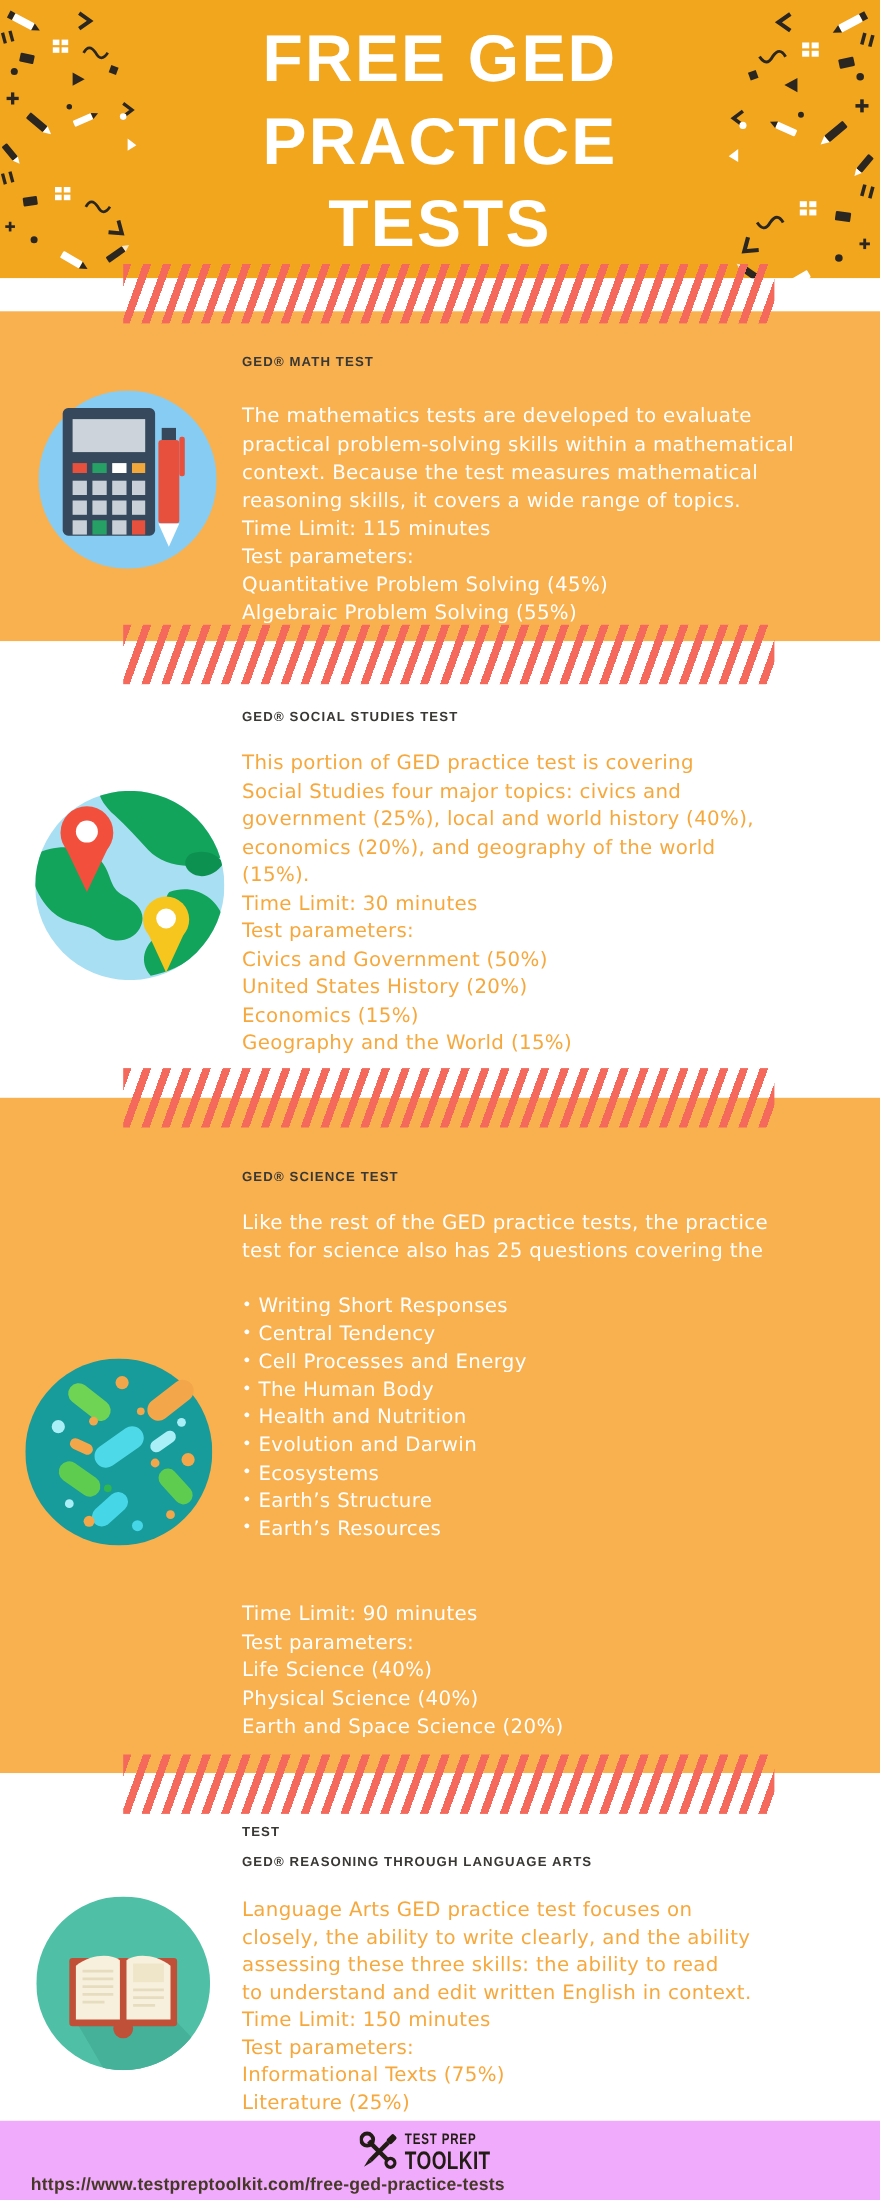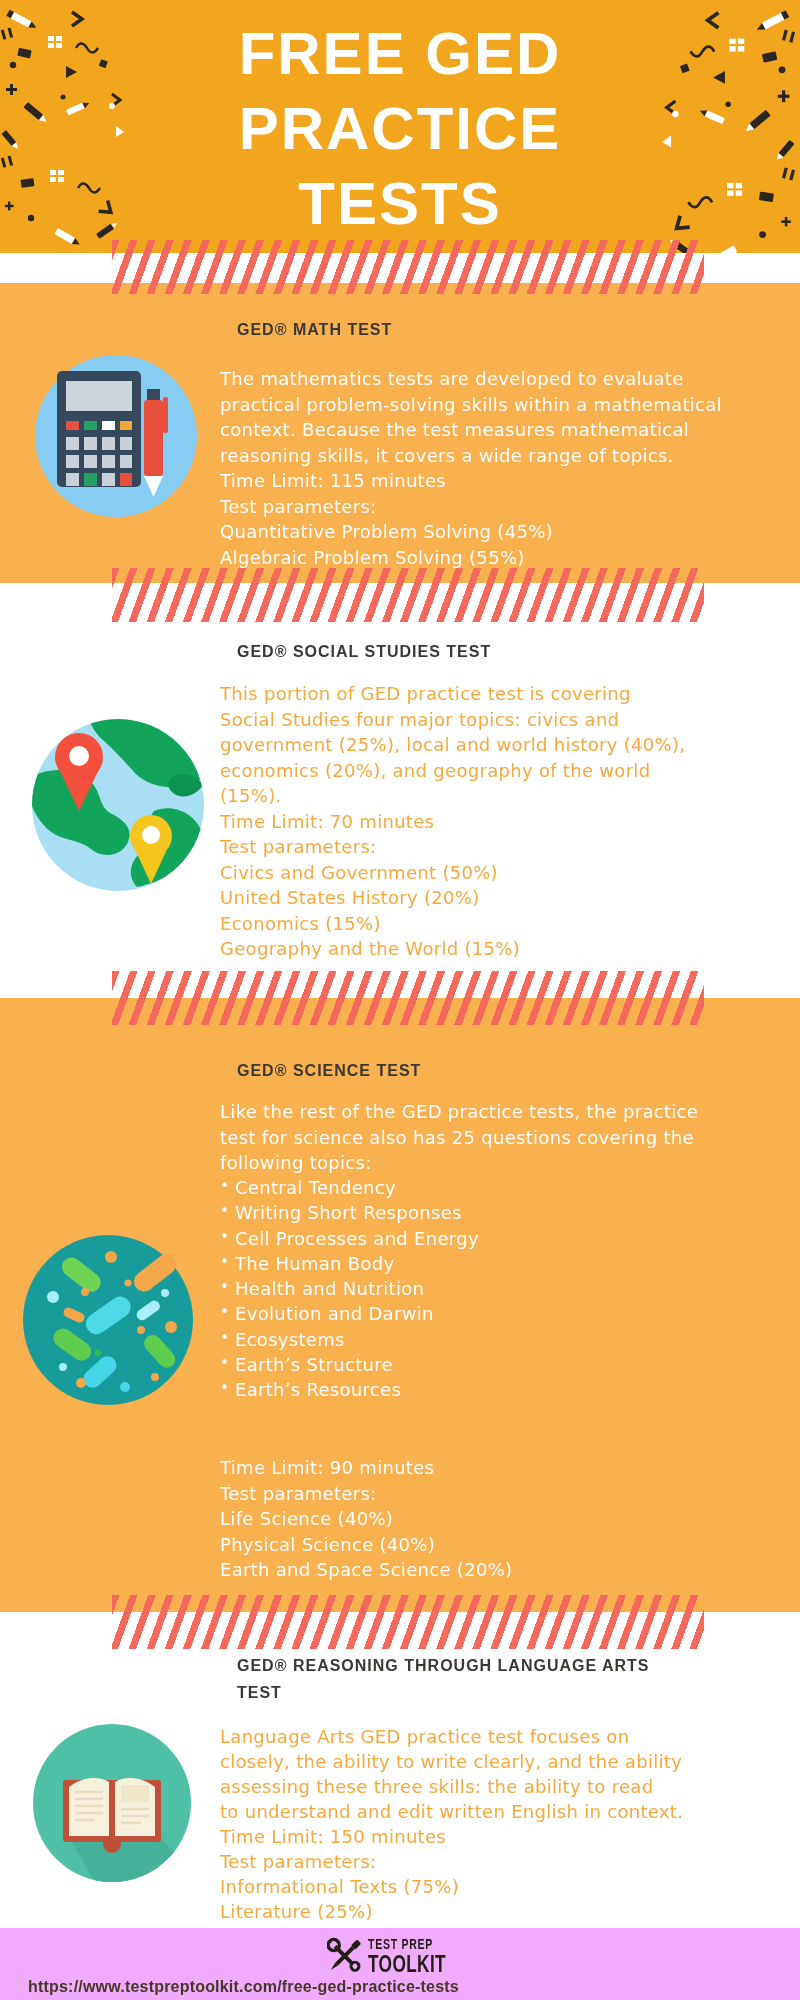--- a/index.html
+++ b/index.html
@@ -32,23 +32,23 @@
     text-align:center; color:#ffffff;
     font-family:"Liberation Sans", sans-serif;
     font-size:60px; font-weight:bold; letter-spacing:2px; line-height:75px;
   }
   .confetti { position:absolute; top:2px; }
   .confetti-left  { left:0; width:130px; }
   .confetti-right { left:656px; width:140px; transform:scaleX(-1); }
 
   
   .sec-title {
-    position:absolute; left:237px; margin:0; color:#3A3835;
+    position:absolute; left:220px; margin:0; color:#3A3835;
     font-family:"Liberation Sans", sans-serif;
-    font-size:16px; font-weight:bold; letter-spacing:1px; line-height:27px;
+    font-size:12px; font-weight:bold; letter-spacing:1px; line-height:27px;
   }
   .body-text { position:absolute; left:220px; font-size:18px; letter-spacing:0.3px; line-height:25.5px; }
   .white-txt  { color:#ffffff; }
   .orange-txt { color:#F7A83C; }
 
   .math  .sec-title { top:33px; }               
   .math  .body-text { top:83px; width:560px; }
   .social .sec-title { top:55px; }
   .social .body-text { top:98px; width:560px; }
   .science .sec-title { top:59px; }
@@ -305,21 +305,21 @@
         <circle cx="119" cy="116" r="9" fill="#ffffff"></circle>
       </svg>
     </div>
     <h2 class="sec-title">GED® SOCIAL STUDIES TEST</h2>
     <div class="body-text orange-txt">
         <div class="ln">This portion of GED practice test is covering</div>
         <div class="ln">Social Studies four major topics: civics and</div>
         <div class="ln">government (25%), local and world history (40%),</div>
         <div class="ln">economics (20%), and geography of the world</div>
         <div class="ln">(15%).</div>
-        <div class="ln">Time Limit: 70 minutes</div>
+        <div class="ln">Time Limit: 30 minutes</div>
         <div class="ln">Test parameters:</div>
         <div class="ln">Civics and Government (50%)</div>
         <div class="ln">United States History (20%)</div>
         <div class="ln">Economics (15%)</div>
         <div class="ln">Geography and the World (15%)</div>
       </div>
   </section>
 
   <section class="science">
     <div class="icon-wrap icon-science">
@@ -344,25 +344,24 @@
         <circle cx="75" cy="118" r="3.5" fill="#2FB84F"></circle>
           <circle cx="40" cy="132" r="4" fill="#A8EFF7"></circle>
         <circle cx="142" cy="58" r="4" fill="#A8EFF7"></circle>
           <circle cx="105" cy="48" r="3.5" fill="#F3A64A"></circle>
       </svg>
     </div>
     <h2 class="sec-title">GED® SCIENCE TEST</h2>
     <div class="body-text white-txt intro">
         <div class="ln">Like the rest of the GED practice tests, the practice</div>
         <div class="ln">test for science also has 25 questions covering the</div>
-        <div class="ln">following topics:</div>
       </div>
     <div class="body-text white-txt bullets">
+        <div class="ln">Writing Short Responses</div>
         <div class="ln">Central Tendency</div>
-        <div class="ln">Writing Short Responses</div>
         <div class="ln">Cell Processes and Energy</div>
         <div class="ln">The Human Body</div>
         <div class="ln">Health and Nutrition</div>
         <div class="ln">Evolution and Darwin</div>
         <div class="ln">Ecosystems</div>
         <div class="ln">Earth’s Structure</div>
         <div class="ln">Earth’s Resources</div>
       </div>
     <div class="body-text white-txt outro">
         <div class="ln">Time Limit: 90 minutes</div>
@@ -394,22 +393,22 @@
             <line x1="42" y1="89" x2="70" y2="89"></line>
           <line x1="42" y1="96" x2="62" y2="96"></line>
           <line x1="88" y1="85" x2="116" y2="85"></line>
             <line x1="88" y1="92" x2="116" y2="92"></line>
           <line x1="88" y1="99" x2="108" y2="99"></line>
         </g>
         <rect x="88" y="61" width="28" height="17" fill="#EFE5C9"></rect>
       </svg>
     </div>
     <h2 class="sec-title">
+        <div class="ln">TEST</div>
         <div class="ln">GED® REASONING THROUGH LANGUAGE ARTS</div>
-        <div class="ln">TEST</div>
       </h2>
     <div class="body-text orange-txt">
         <div class="ln">Language Arts GED practice test focuses on</div>
         <div class="ln">closely, the ability to write clearly, and the ability</div>
         <div class="ln">assessing these three skills: the ability to read</div>
         <div class="ln">to understand and edit written English in context.</div>
         <div class="ln">Time Limit: 150 minutes</div>
         <div class="ln">Test parameters:</div>
         <div class="ln">Informational Texts (75%)</div>
         <div class="ln">Literature (25%)</div>

